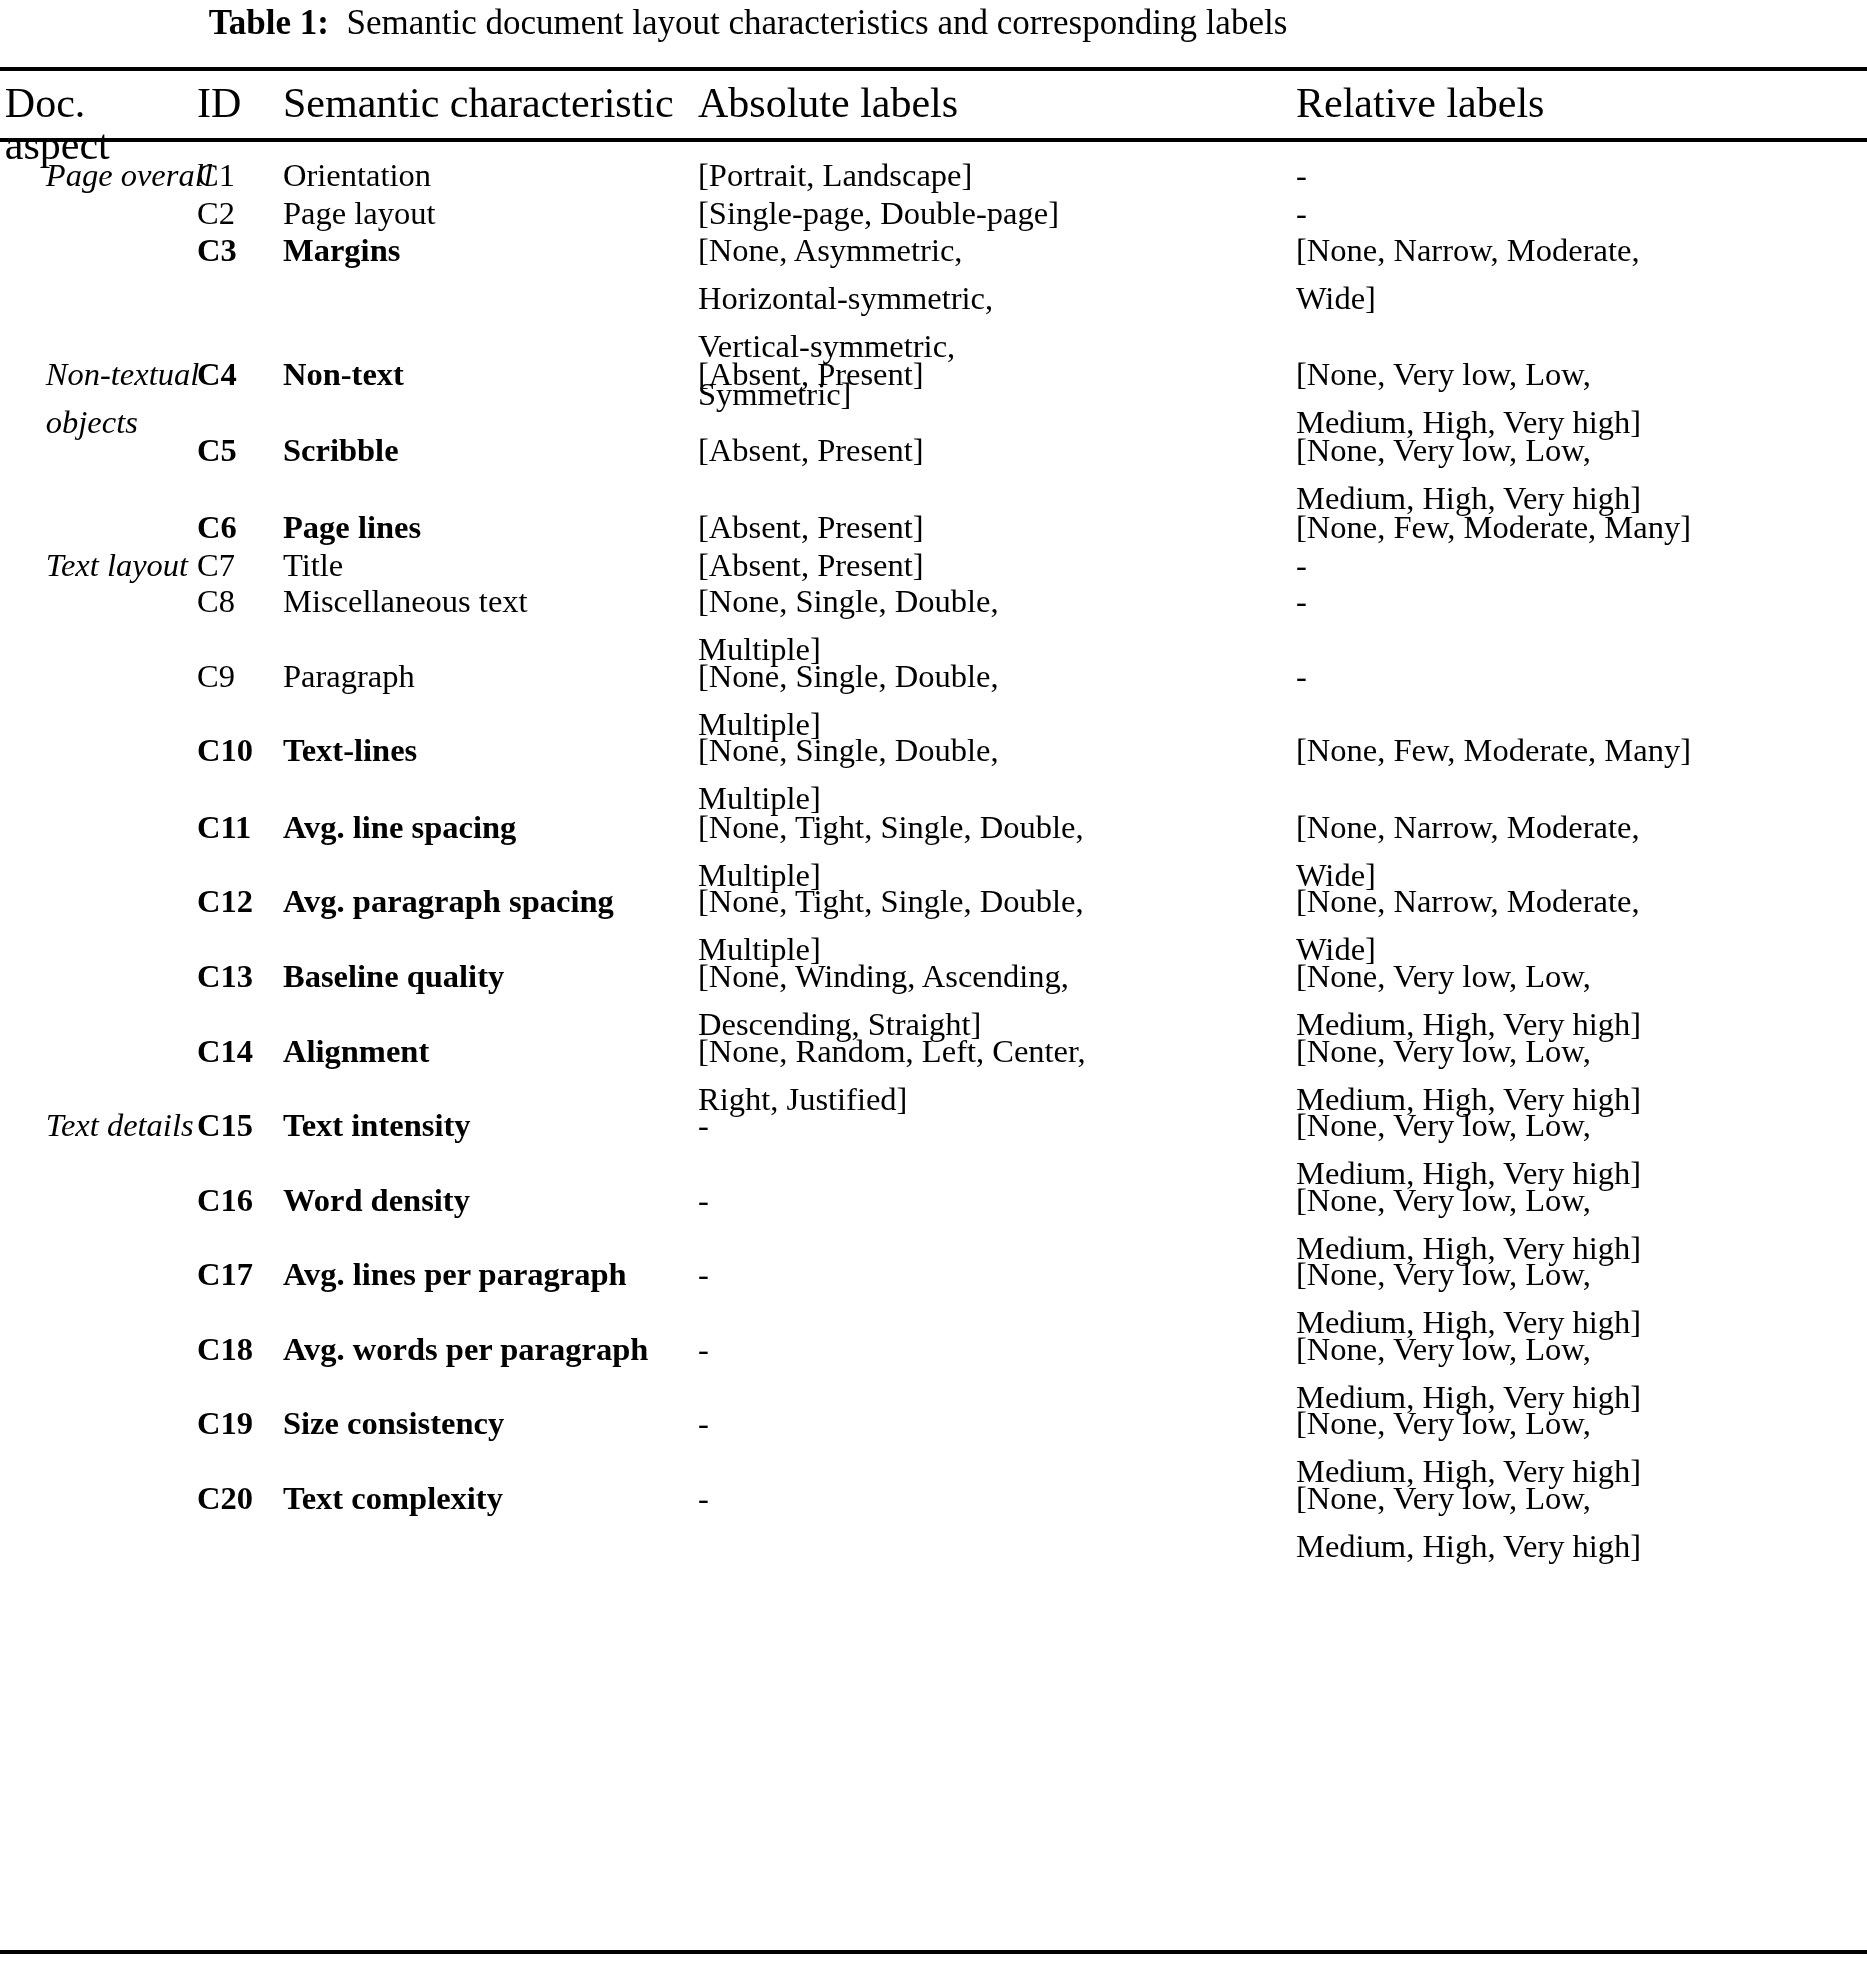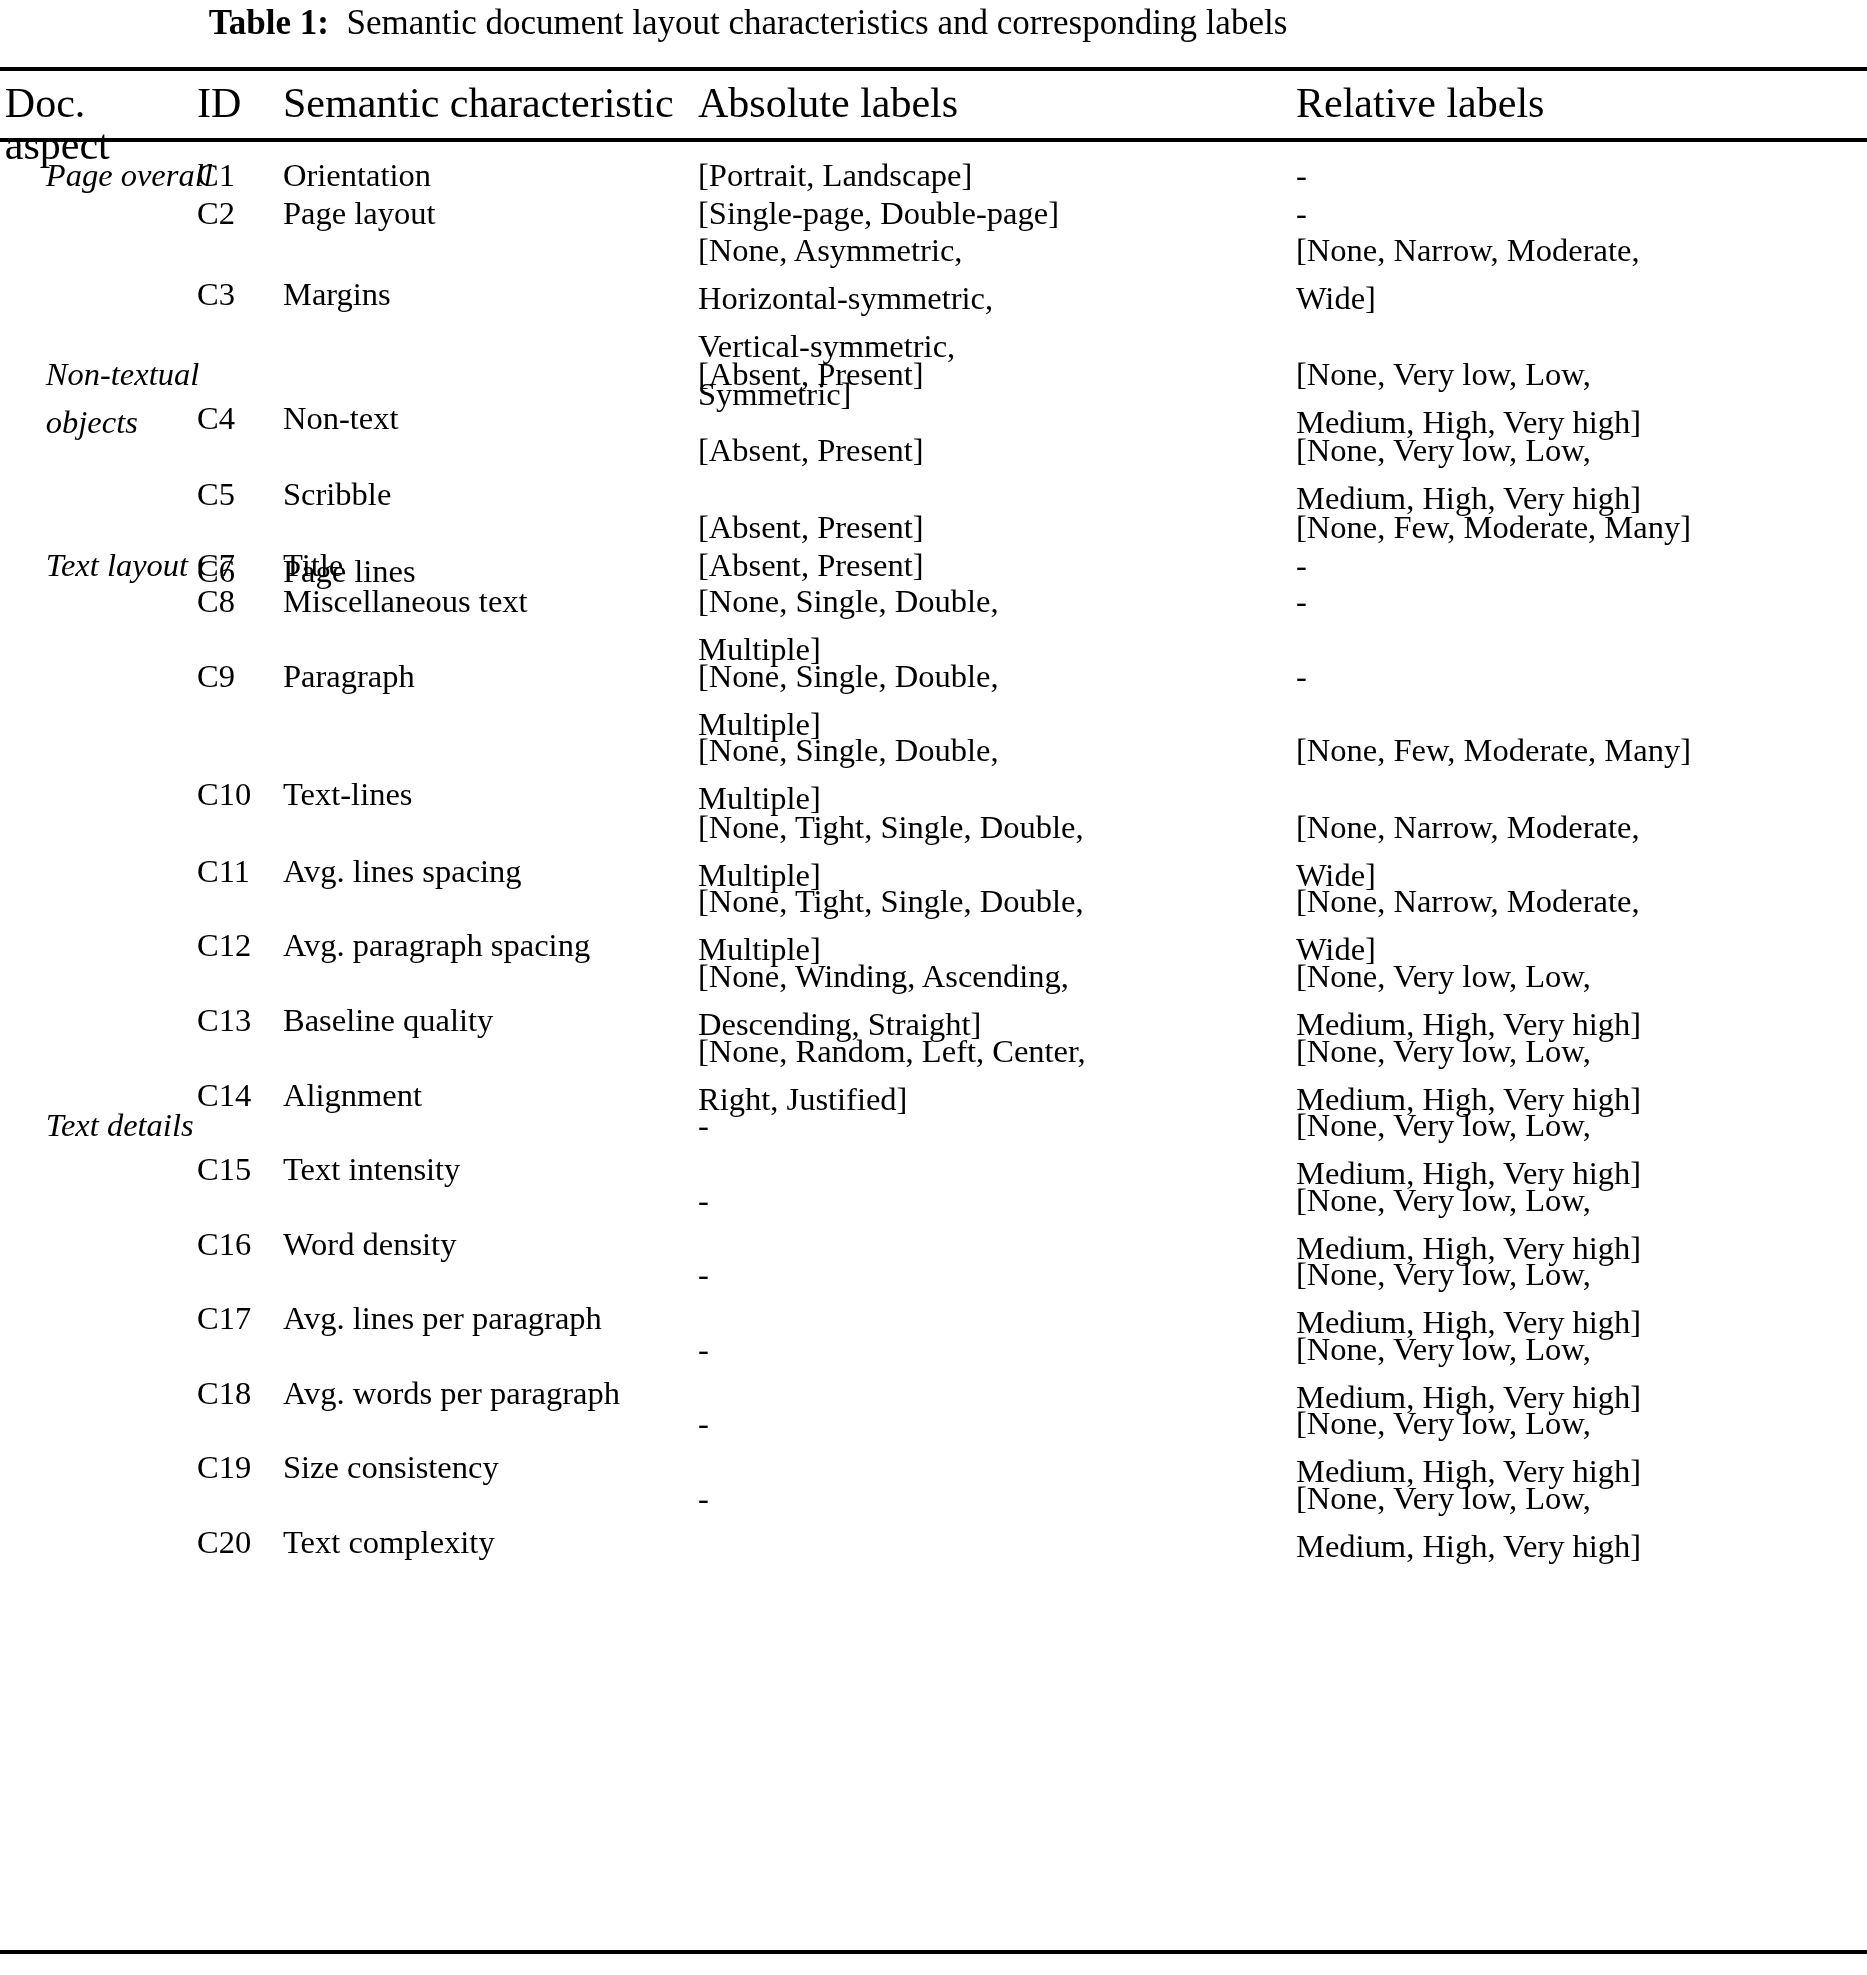--- a/index.html
+++ b/index.html
@@ -95,21 +95,21 @@
   .c-abs    { left: 698px;  width: 593px; }
   .c-rel    { left: 1296px; width: 572px; }
 
   .hdr .cell {
     font-size: 42px;
     line-height: 42px;
     font-weight: normal;
   }
 
   .italic { font-style: italic; margin-left: 41px; }
-  .bold   { font-weight: normal; margin-top: 44px; }
+  .bold   { font-weight: bold; }
 
   
   .wide { width: 593px; }
 </style>
 </head>
 <body>
 
 <div class="page">
 
   <div class="caption">
@@ -207,21 +207,21 @@
           <div class="cell c-aspect italic"></div>
           <div class="cell c-id bold">C10</div>
           <div class="cell c-sem bold">Text-lines</div>
           <div class="cell c-abs">[None, Single, Double,
 Multiple]</div>
           <div class="cell c-rel wide">[None, Few, Moderate, Many]</div>
         </div>
         <div class="row" style="position: absolute; left: 0px; top: 652px; width: 1868px;">
           <div class="cell c-aspect italic"></div>
           <div class="cell c-id bold">C11</div>
-          <div class="cell c-sem bold">Avg. lines spacing</div>
+          <div class="cell c-sem bold">Avg. line spacing</div>
           <div class="cell c-abs">[None, Tight, Single, Double,
 Multiple]</div>
           <div class="cell c-rel">[None, Narrow, Moderate,
 Wide]</div>
         </div>
         <div class="row" style="position: absolute; left: 0px; top: 726px; width: 1868px;">
           <div class="cell c-aspect italic"></div>
           <div class="cell c-id bold">C12</div>
           <div class="cell c-sem bold">Avg. paragraph spacing</div>
           <div class="cell c-abs">[None, Tight, Single, Double,

